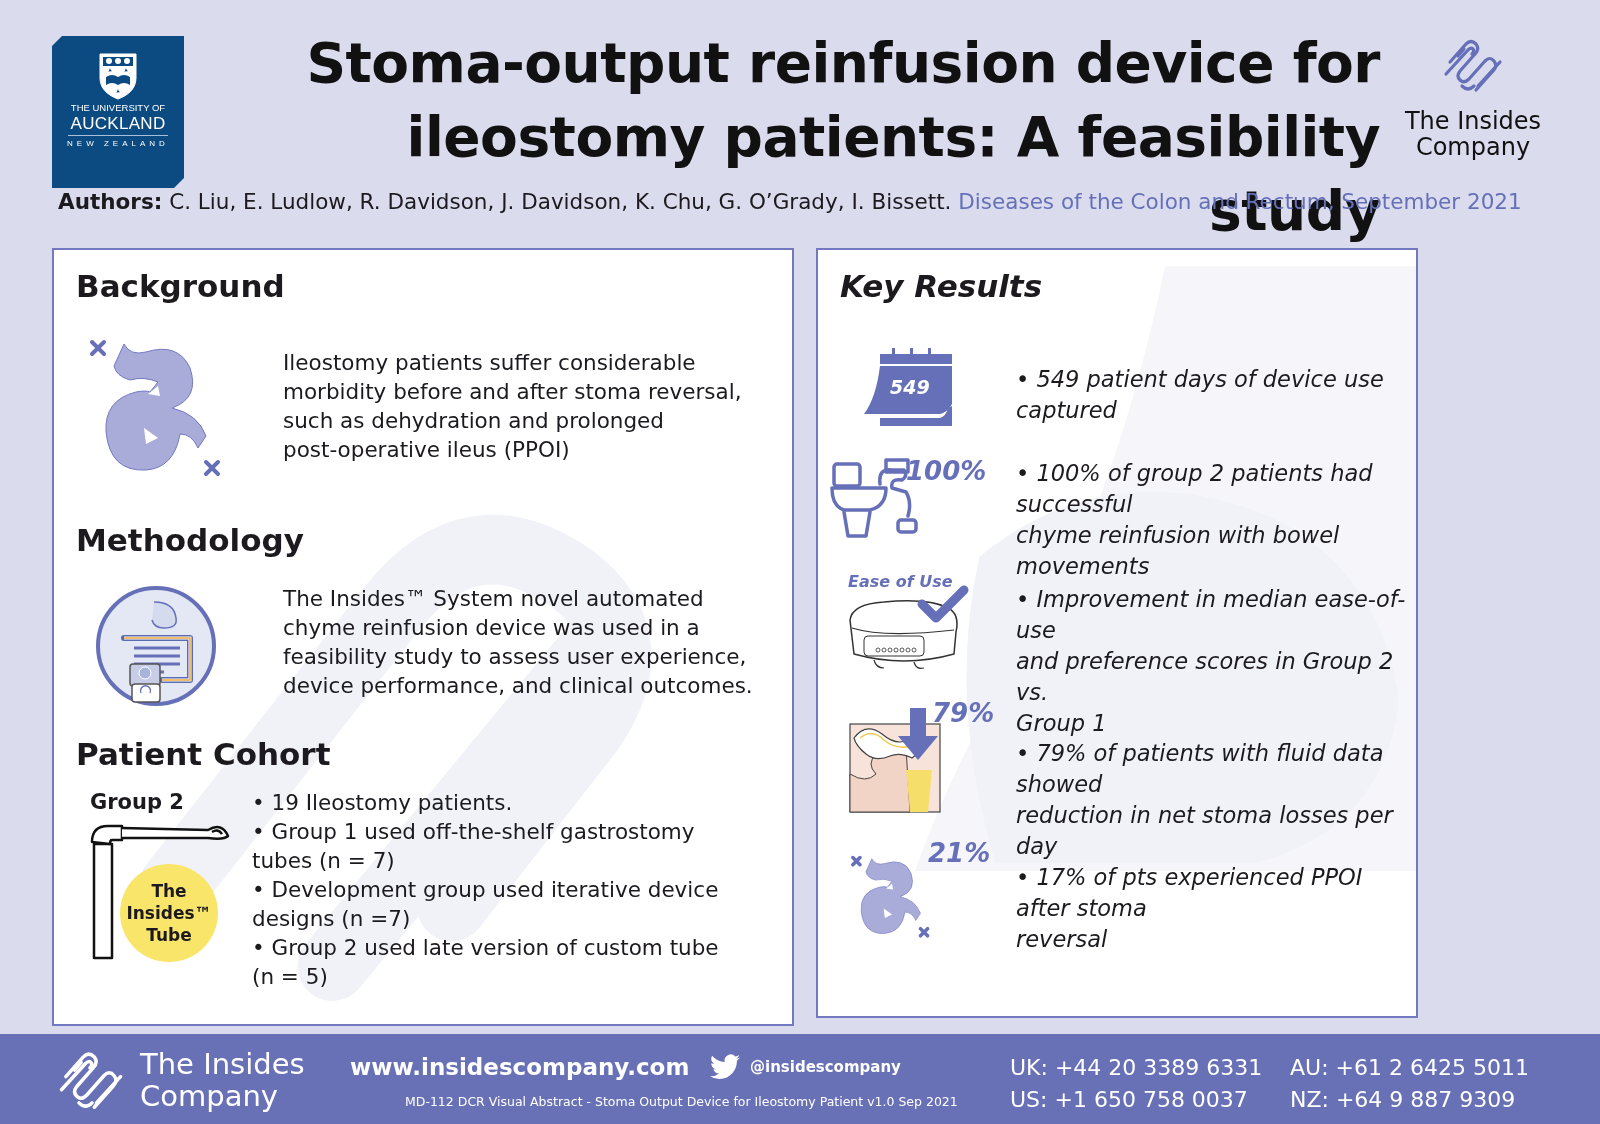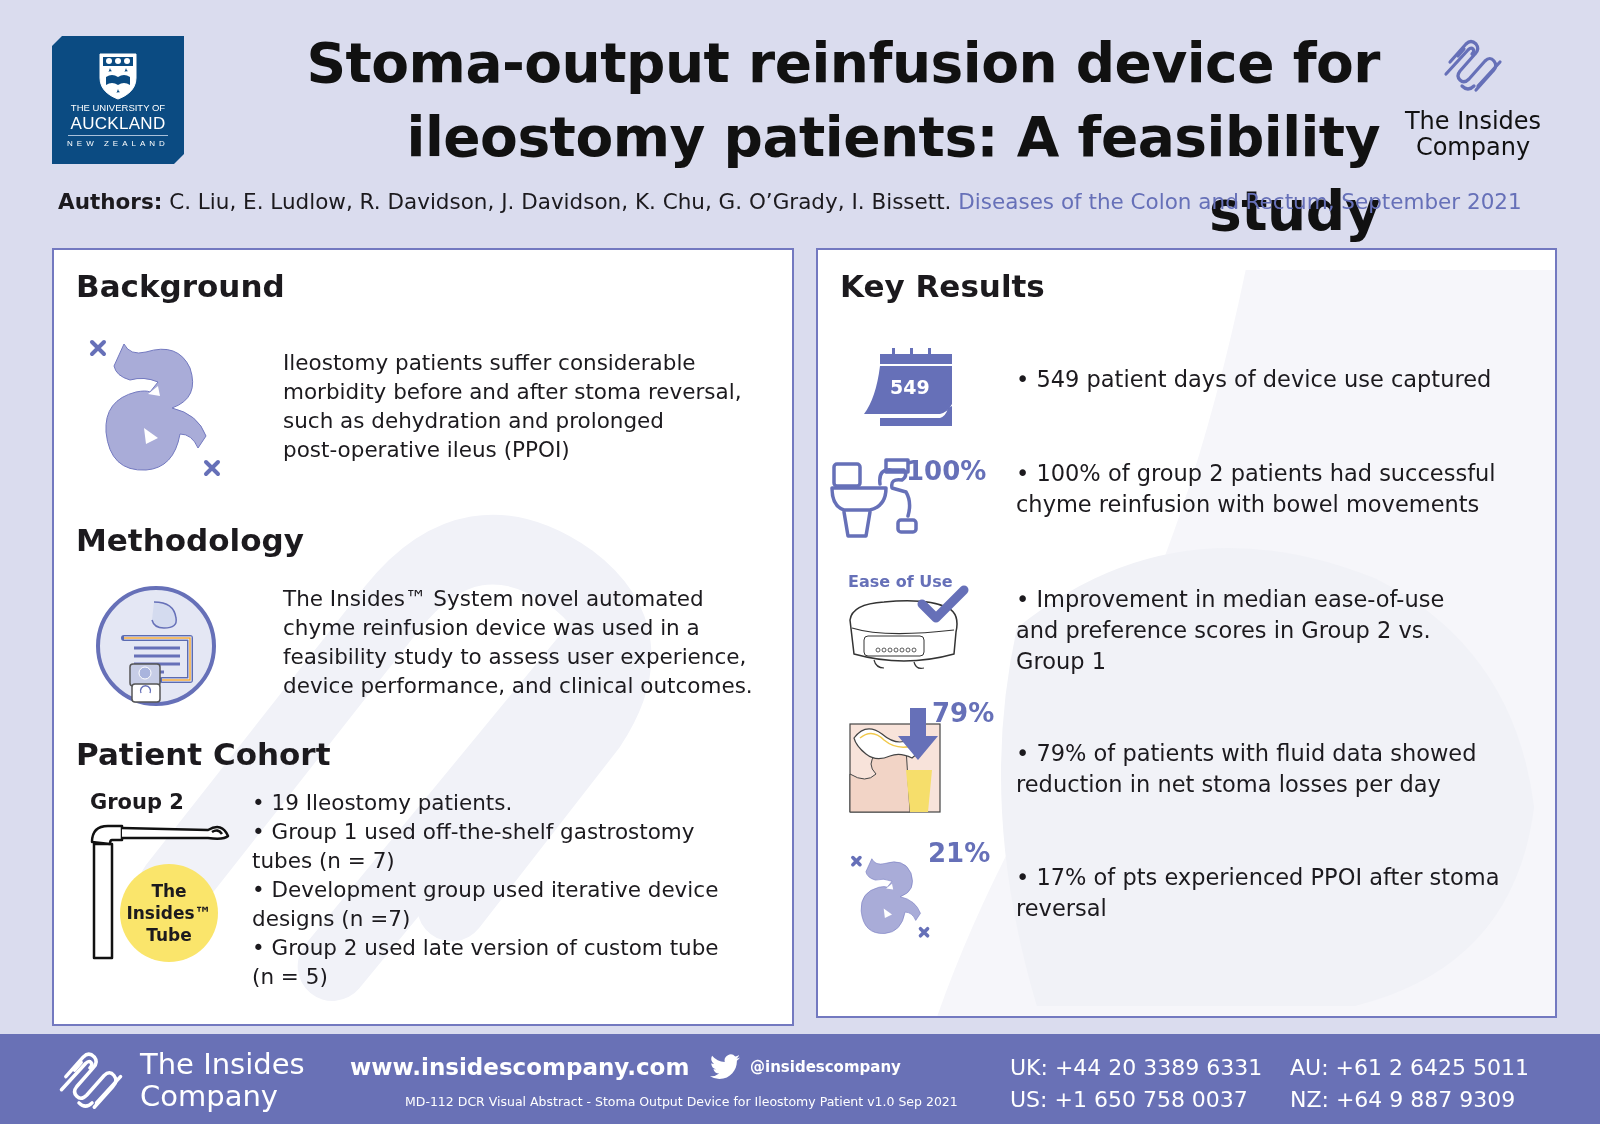--- a/index.html
+++ b/index.html
@@ -5,21 +5,21 @@
     * { box-sizing: border-box; margin: 0; padding: 0; }
     html, body { width: 1600px; height: 1124px; overflow: hidden; }
     body {
       background: #dadcee;
       font-family: "DejaVu Sans", "Liberation Sans", sans-serif;
       color: #1c1a1e;
       position: relative;
     }
     
     .uoa-logo {
-      position: absolute; left: 52px; top: 36px; width: 132px; height: 128px;
+      position: absolute; left: 52px; top: 36px; width: 132px; height: 152px;
       background: #0b4b82;
       clip-path: polygon(10px 0, 100% 0, 100% calc(100% - 10px), calc(100% - 10px) 100%, 0 100%, 0 10px);
       color: #fff; text-align: center;
     }
     .uoa-shield {
       position: absolute; left: 46px; top: 16px; width: 40px; height: 48px;
     }
     .uoa-line1 { position: absolute; top: 66px; left: 0; right: 0; font-size: 9.5px; font-family: "Liberation Sans", sans-serif; }
     .uoa-line2 { position: absolute; top: 78px; left: 0; right: 0; font-size: 17px; font-family: "Liberation Sans", sans-serif; letter-spacing: 0.3px; }
     .uoa-rule { position: absolute; top: 99px; left: 16px; right: 16px; height: 1px; background: #a9c0da; }
@@ -40,21 +40,21 @@
     }
     .authors b { font-weight: bold; }
     .authors .journal { color: #6670b8; }
 
     
     .panel {
       position: absolute; background: #fff; border: 2px solid #7379c0;
       overflow: hidden;
     }
     .panel-left { left: 52px; top: 248px; width: 742px; height: 778px; }
-    .panel-right { left: 816px; top: 248px; width: 741px; height: 770px; }
+    .panel-right { left: 816px; top: 248px; width: 602px; height: 770px; font-style: italic; }
     .watermark { position: absolute; inset: 0; pointer-events: none; }
 
     .h2 { position: absolute; font-weight: bold; font-size: 31px; color: #1c1a1e; }
     .body-text { position: absolute; font-size: 21.5px; line-height: 29px; color: #1c1a1e; margin-left: 28px; }
     .bullets { position: absolute; font-size: 21.5px; line-height: 29px; list-style: none; }
     .bullets li { position: relative; padding-left: 0; }
     .result-text { position: absolute; font-size: 22.5px; line-height: 31px; color: #1c1a1e; }
     .stat-label { position: absolute; font-weight: bold; color: #6670b8; }
 
     

